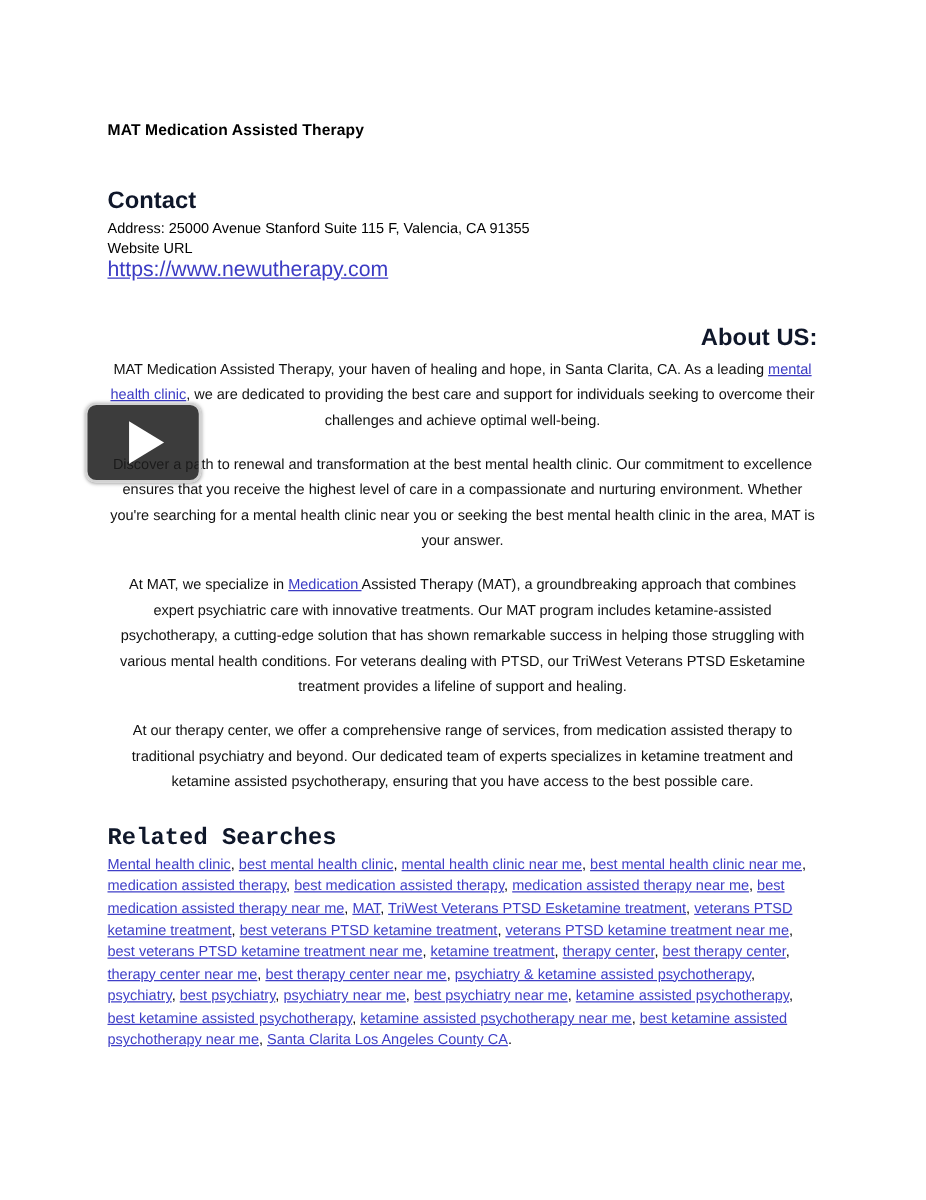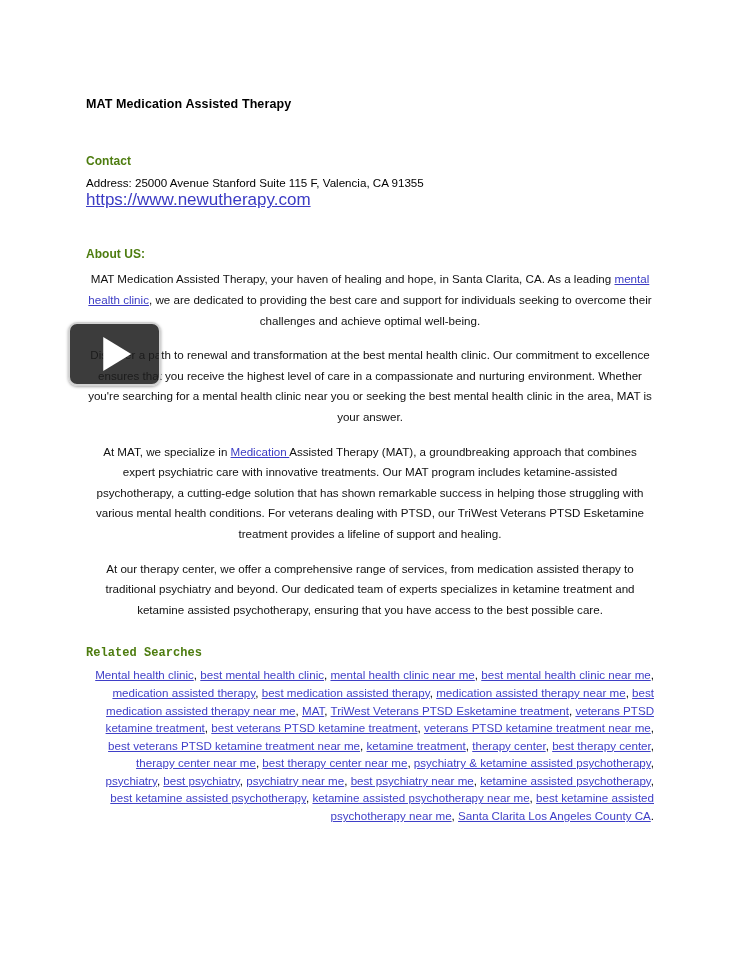--- a/index.html
+++ b/index.html
@@ -35,30 +35,31 @@
   
   .doc-title {
     font-size: 12.5px;
     font-weight: bold;
     letter-spacing: 0.1px;
     line-height: 16px;
     margin: 0 0 40px 0;
     color: #000;
   }
   .section-heading {
-    font-size: 12px;
+    font-size: 19px;
     font-weight: bold;
     line-height: 18px;
     margin: 0 0 5px 0;
-    color: #4d7c0f;
+    color: #0f172a;
     letter-spacing: 0.05px;
   }
   .section-heading.about {
     margin-top: 36px;
     margin-bottom: 6px;
+    text-align: right;
   }
   .section-heading.related {
     margin-top: 24px;
     margin-bottom: 4px;
     font-family: Liberation Mono, monospace;
   }
 
   
   .contact-line {
     font-size: 11.6px;
@@ -90,21 +91,20 @@
     color: #3b3bc4;
     text-decoration: underline;
     display: inline-block;
   }
 
   
   .related-block {
     font-size: 11.6px;
     line-height: 17.6px;
     color: #000;
-    text-align: right;
   }
   .related-block .link {
     color: #3f3fc8;
     text-decoration: underline;
   }
   .related-sep {
     color: #000;
   }
 
   
@@ -142,20 +142,21 @@
   <div class="doc-body">
 
     <h1 class="doc-title">MAT Medication Assisted Therapy</h1>
 
     
     <h2 class="section-heading">Contact</h2>
 
     <p class="contact-line">Address: 25000 Avenue  Stanford Suite 115 F, Valencia, CA 91355</p>
 
 
+    <p class="contact-line">Website URL</p>
 
     <a class="url-link">https://www.newutherapy.com</a>
 
     
     <h2 class="section-heading about">About US:</h2>
 
     <p class="para"><span>MAT  Medication Assisted Therapy, your haven of healing and hope, in Santa Clarita, CA. As a leading </span><a class="link">mental health clinic</a><span>, we are dedicated to providing the best care and support for individuals seeking to overcome their challenges and achieve optimal well-being.</span></p>
 
     <p class="para">Discover a path to renewal and transformation at the best mental health clinic. Our commitment to excellence ensures that you receive the highest level of care in a compassionate and nurturing environment. Whether you're searching for a mental health clinic near you or seeking the best mental health clinic in the area, MAT is your answer.</p>
 

